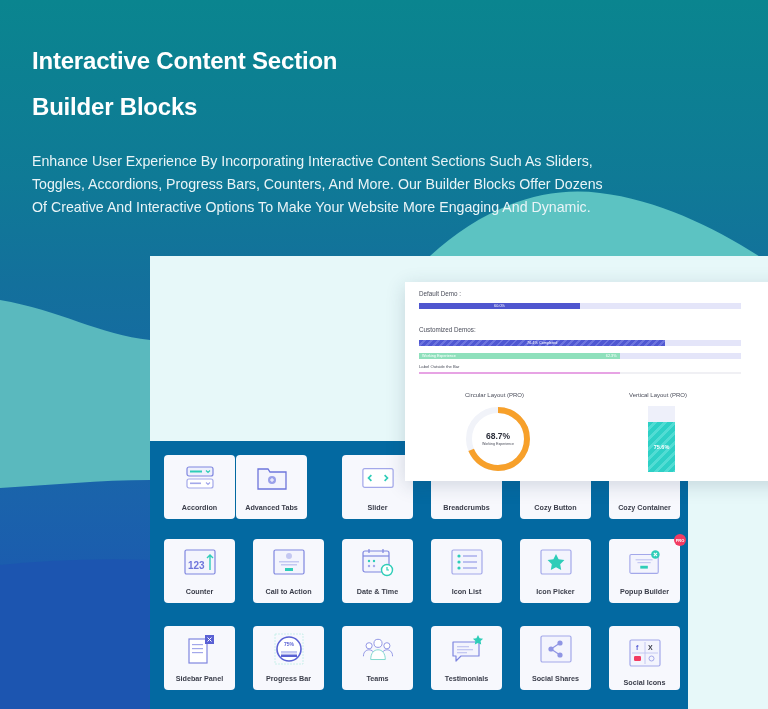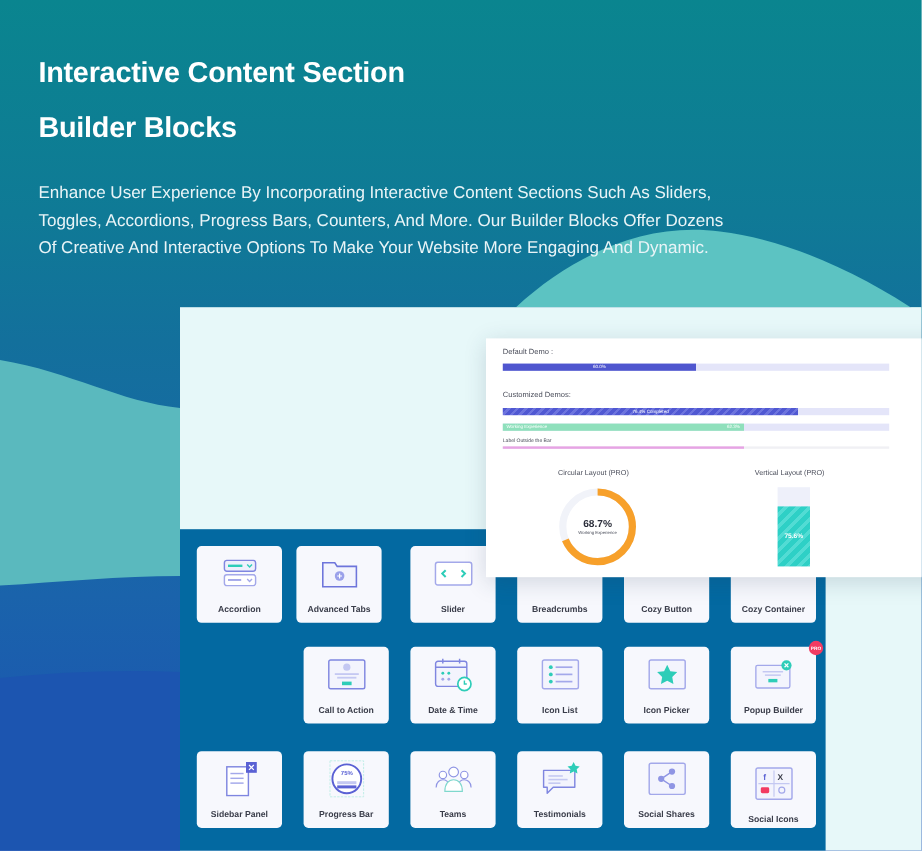--- a/index.html
+++ b/index.html
@@ -84,21 +84,21 @@
             <rect x="2" y="2" width="26" height="9" rx="2" fill="#eef0fc" stroke="#7f86e0" stroke-width="1.2"></rect>
             <rect x="5" y="5.5" width="12" height="2" fill="#2ecdb8"></rect>
             <path d="M21 5.5 l2 2 l2 -2" stroke="#2ecdb8" fill="none" stroke-width="1.2"></path>
             <rect x="2" y="14" width="26" height="9" rx="2" fill="#fff" stroke="#a3a8ea" stroke-width="1.2"></rect>
             <rect x="5" y="17.5" width="11" height="1.6" fill="#a3a8ea"></rect>
             <path d="M21 17.5 l2 2 l2 -2" stroke="#a3a8ea" fill="none" stroke-width="1.2"></path>
           </svg>
       </div>
       <div class="lbl">Accordion</div>
     </div>
-    <div class="tile" style="left:97px;top:14px;">
+    <div class="tile" style="left:86px;top:14px;">
       <div class="ico">
         <svg width="32" height="26" viewBox="0 0 32 26">
             <path d="M2 4 h10 l2 3 h16 v17 h-28 z" fill="#f3f4fd" stroke="#6e75db" stroke-width="1.3"></path>
             <circle cx="16" cy="15" r="4" fill="#9aa0ea"></circle>
             <path d="M16 13 v4 M14 15 h4" stroke="#fff" stroke-width="1"></path>
           </svg>
       </div>
       <div class="lbl">Advanced Tabs</div>
     </div>
     <div class="tile" style="left:192px;top:14px;">
@@ -117,20 +117,30 @@
     </div>
     <div class="tile" style="left:370px;top:14px;">
       <div class="ico"></div>
       <div class="lbl">Cozy Button</div>
     </div>
     <div class="tile" style="left:459px;top:14px;">
       <div class="ico"></div>
       <div class="lbl">Cozy Container</div>
     </div>
 
+    <div class="tile" style="left:14px;top:98px;">
+      <div class="ico">
+        <svg width="34" height="28" viewBox="0 0 34 28">
+            <rect x="2" y="2" width="30" height="24" rx="1.5" fill="#f3f4fd" stroke="#7f86e0" stroke-width="1.2"></rect>
+            <text x="5" y="21" font-size="10" font-weight="700" fill="#6e75db" font-family="Liberation Sans, sans-serif">123</text>
+            <path d="M27 22 v-15 M24 10 l3 -3 l3 3" stroke="#2ecdb8" fill="none" stroke-width="1.4"></path>
+          </svg>
+      </div>
+      <div class="lbl">Counter</div>
+    </div>
     <div class="tile" style="left:103px;top:98px;">
       <div class="ico">
         <svg width="34" height="28" viewBox="0 0 34 28">
             <rect x="2" y="2" width="30" height="24" rx="1.5" fill="#f3f4fd" stroke="#7f86e0" stroke-width="1.2"></rect>
             <circle cx="17" cy="8" r="3" fill="#c4c8f2"></circle>
             <rect x="7" y="13" width="20" height="1.5" fill="#c4c8f2"></rect>
             <rect x="9" y="16" width="16" height="1.5" fill="#c4c8f2"></rect>
             <rect x="13" y="20" width="8" height="3" fill="#2ecdb8"></rect>
           </svg>
       </div>

